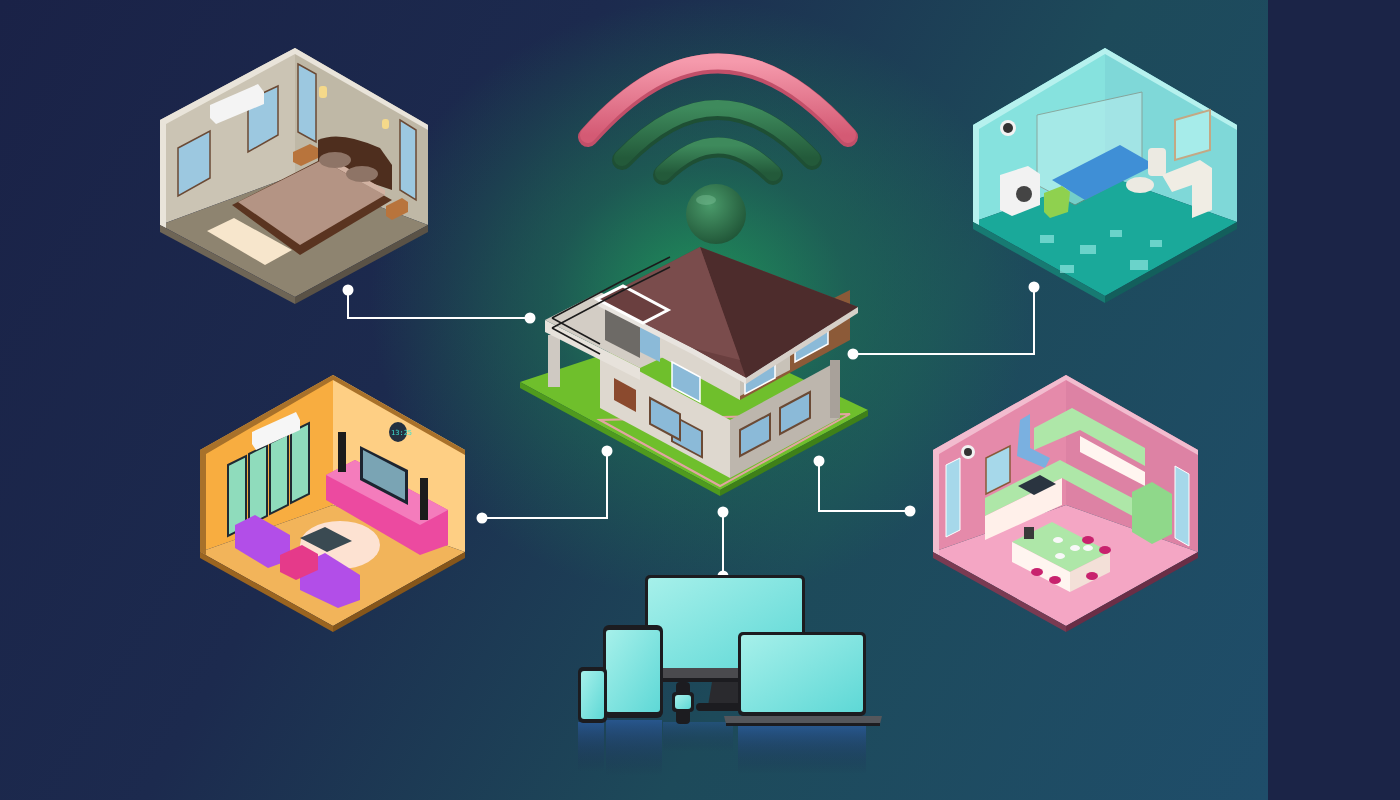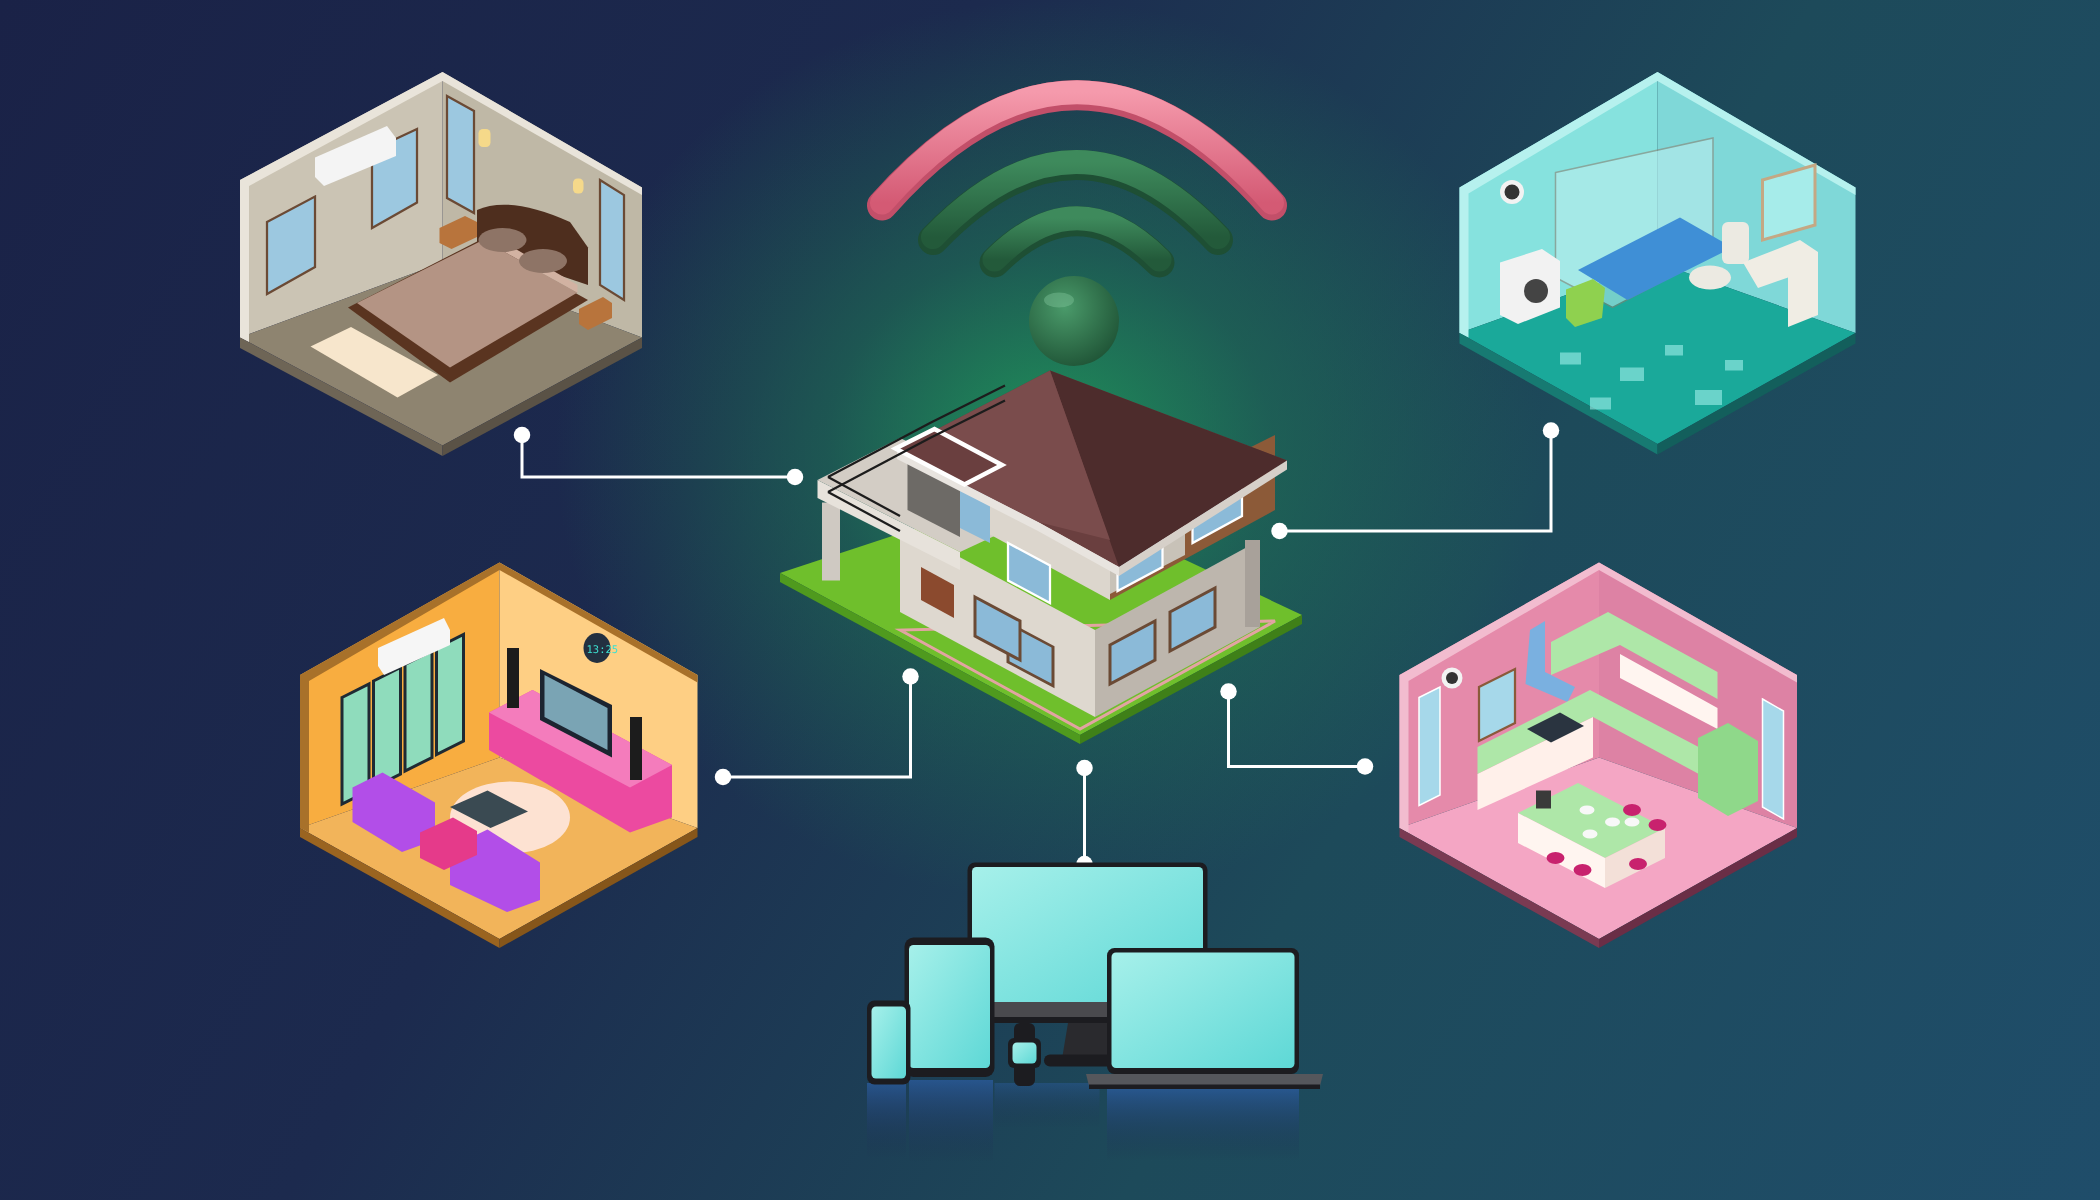--- a/index.html
+++ b/index.html
@@ -1,16 +1,16 @@
 <!DOCTYPE html>
 <html><head>
 <meta charset="utf-8">
 <style>
   html,body{margin:0;padding:0;width:1400px;height:800px;overflow:hidden;background:#1b2447;}
-  .stage{position:relative;width:1400px;height:800px;
+  .stage{position:relative;width:1268px;height:800px;
     background:
       radial-gradient(ellipse 330px 300px at 700px 300px, rgba(32,150,90,0.95) 0%, rgba(30,120,85,0.55) 45%, rgba(30,90,80,0) 100%),
       linear-gradient(120deg,#1a2247 0%,#1c2a4e 35%,#1d4a5a 65%,#1f4d6a 100%);
     font-family:"Liberation Sans",sans-serif;}
   svg{position:absolute;left:0;top:0;}
   .clock-text{font-family:"DejaVu Sans Mono",monospace;font-size:7px;fill:#3de0d0;}
 </style>
 </head>
 <body>
 

